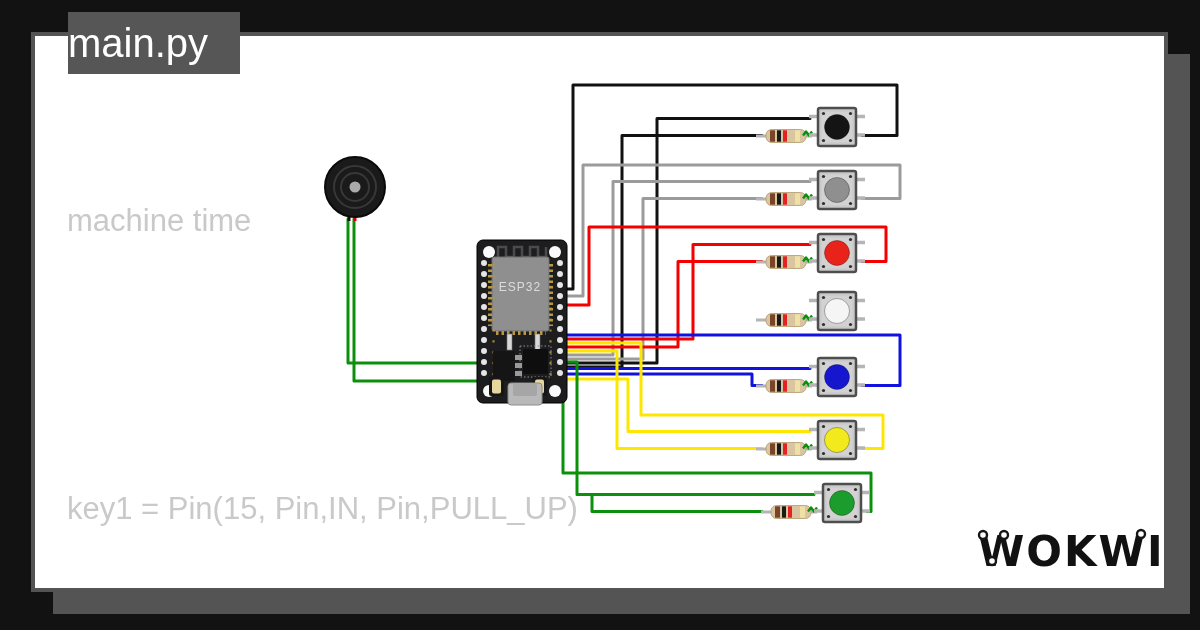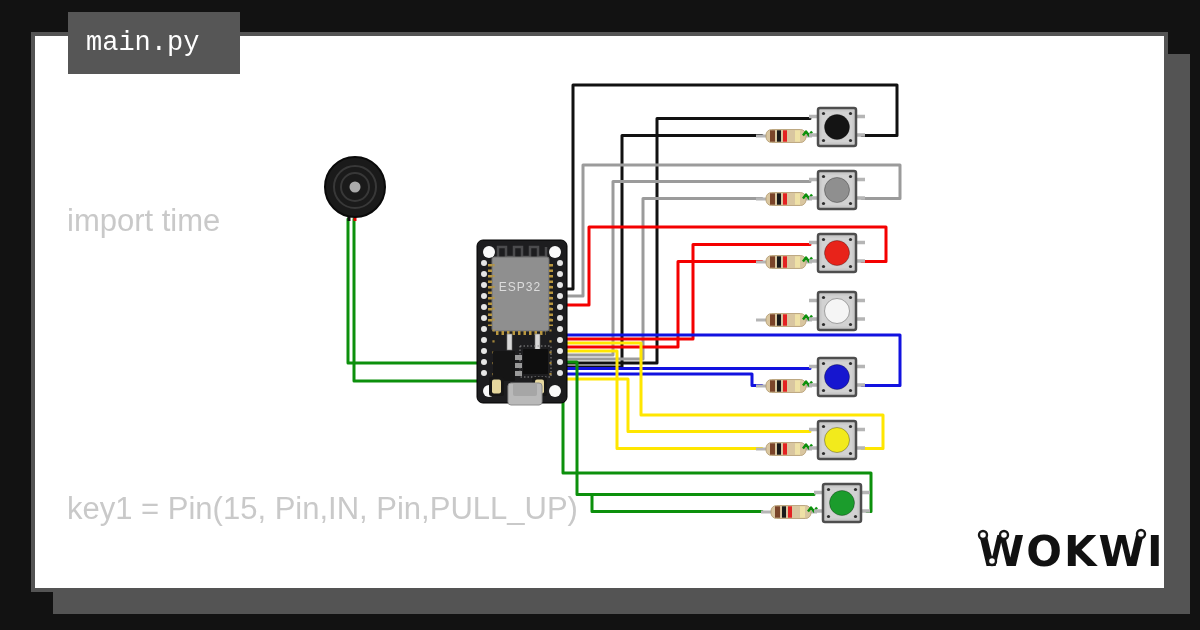--- a/index.html
+++ b/index.html
@@ -4,22 +4,22 @@
 <style>
   html,body{margin:0;padding:0;}
   body{background:var(--frame,#121212);width:1200px;height:630px;overflow:hidden;
        font-family:"Liberation Sans",sans-serif;}
   .stage{position:absolute;top:0;left:0;width:1200px;height:630px;}
   .card{position:absolute;left:31px;top:32px;width:1129px;height:552px;
         background:var(--card-bg,#fff);border:4px solid var(--card-border,#545454);
         box-shadow:22px 22px 0 0 var(--card-border,#545454);z-index:0;}
   .tab{position:absolute;left:68px;top:12px;width:172px;height:62px;
        background:var(--tab-bg,#565656);color:var(--tab-text,#fff);
-       display:flex;align-items:center;padding-left:18px;box-sizing:border-box;
-       font-size:27px;z-index:4;font-family:Liberation Mono, monospace;}
+       display:flex;align-items:center;box-sizing:border-box;
+       font-size:40px;z-index:4;}
   .code{position:absolute;left:67px;top:101px;z-index:1;color:var(--code-text,#c9c9c9);
         font-size:31px;line-height:48px;white-space:pre;}
   .code-line{min-height:48px;}
   svg.circuit{position:absolute;left:0;top:0;z-index:3;}
   .wire{fill:none;stroke-width:3;stroke-linejoin:round;stroke-linecap:round;}
   .w-black{stroke:var(--wire-black,#111);}
   .w-gray{stroke:var(--wire-gray,#9b9b9b);}
   .w-red{stroke:var(--wire-red,#f40000);}
   .w-blue{stroke:var(--wire-blue,#1212e0);}
   .w-yellow{stroke:var(--wire-yellow,#ffe600);}
@@ -31,21 +31,21 @@
 
 <div class="stage">
 
   <div class="card"></div>
 
   <div class="tab">
     <span>main.py</span>
   </div>
 
   <div class="code">
-    <div class="code-line">import time</div>
+    <div class="code-line">machine time</div>
     <div class="code-line"></div>
     <div class="code-line">key1 = Pin(15, Pin,IN, Pin,PULL_UP)</div>
     
     
     
     
     
     
   </div>
 

